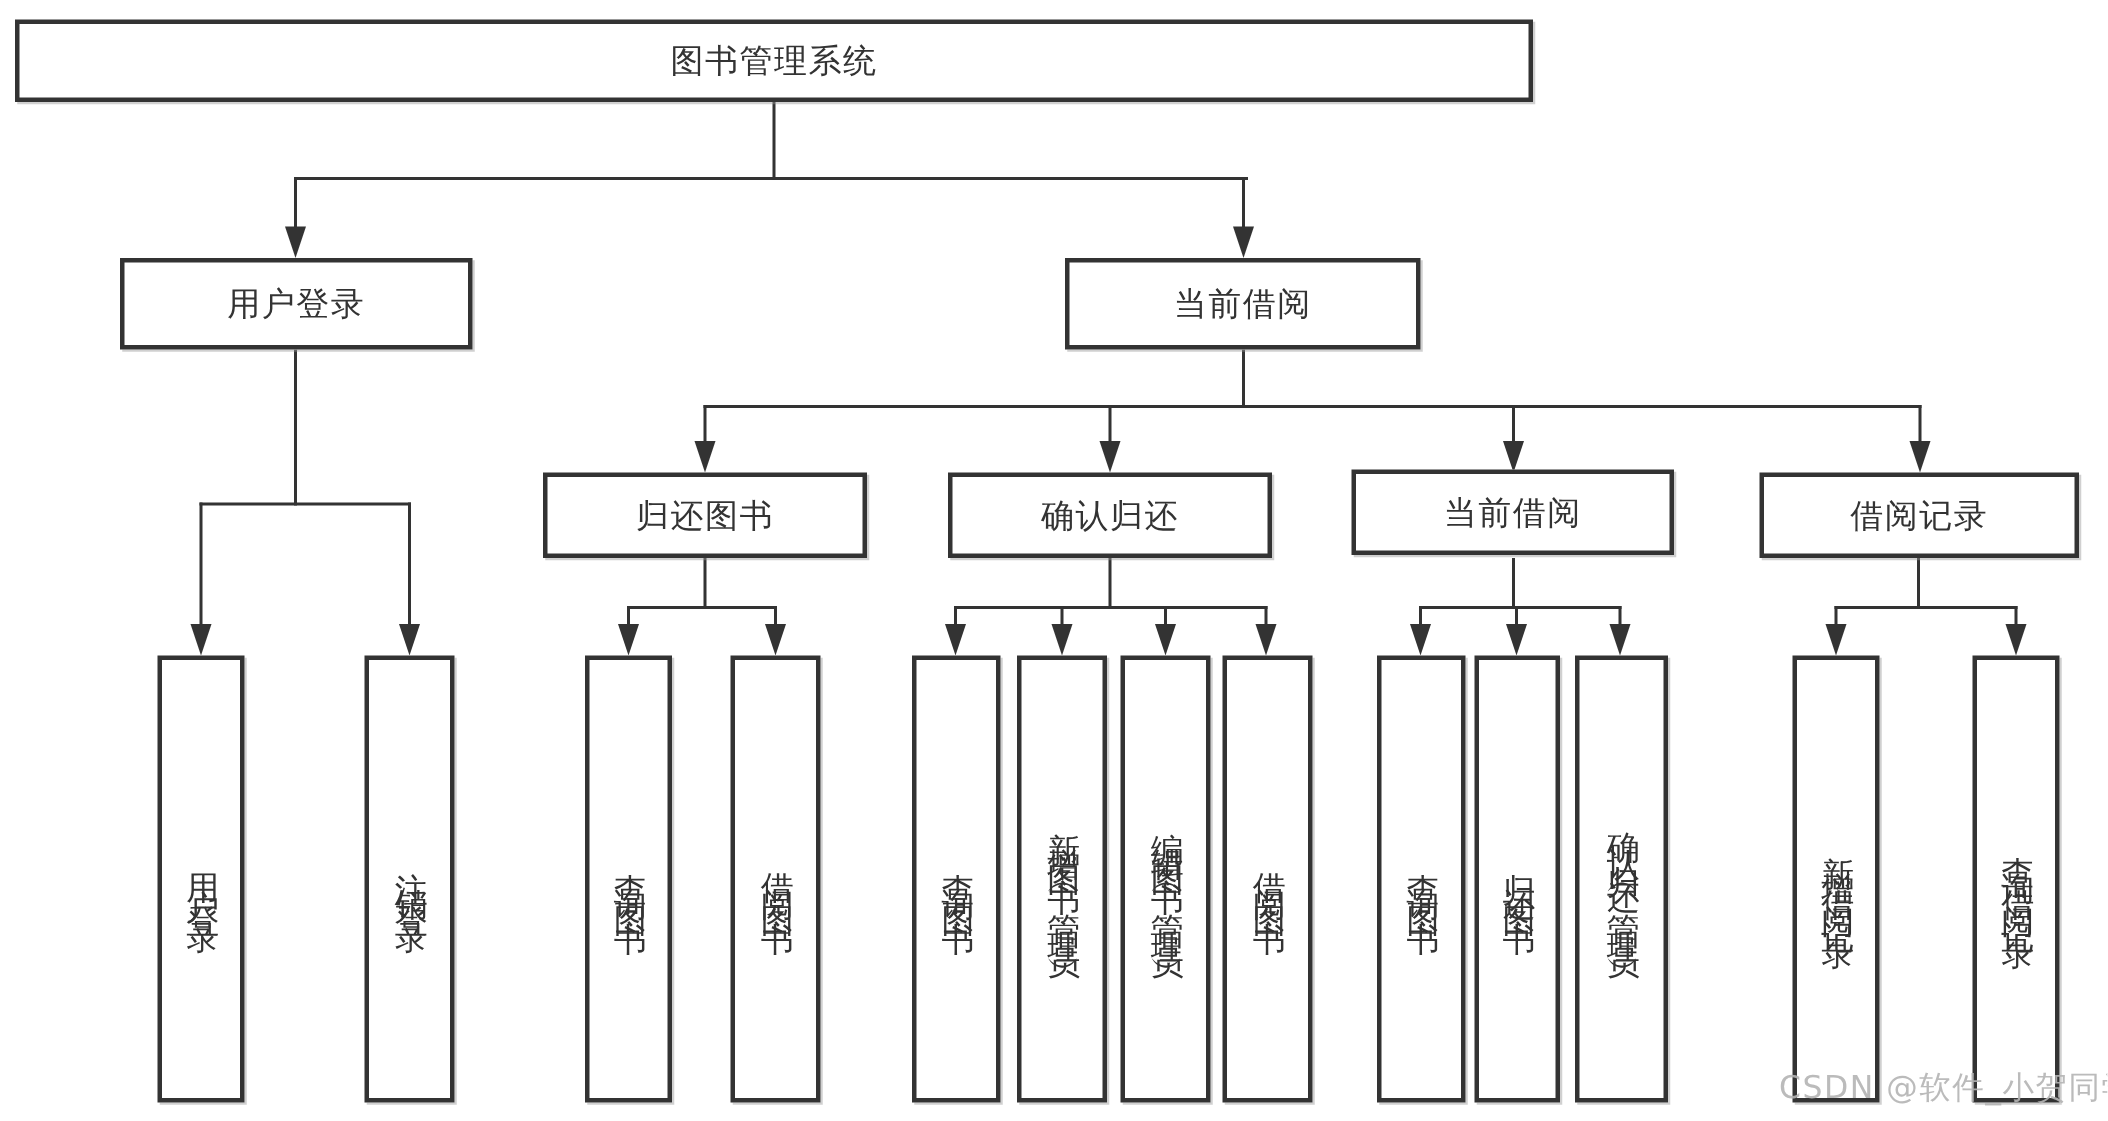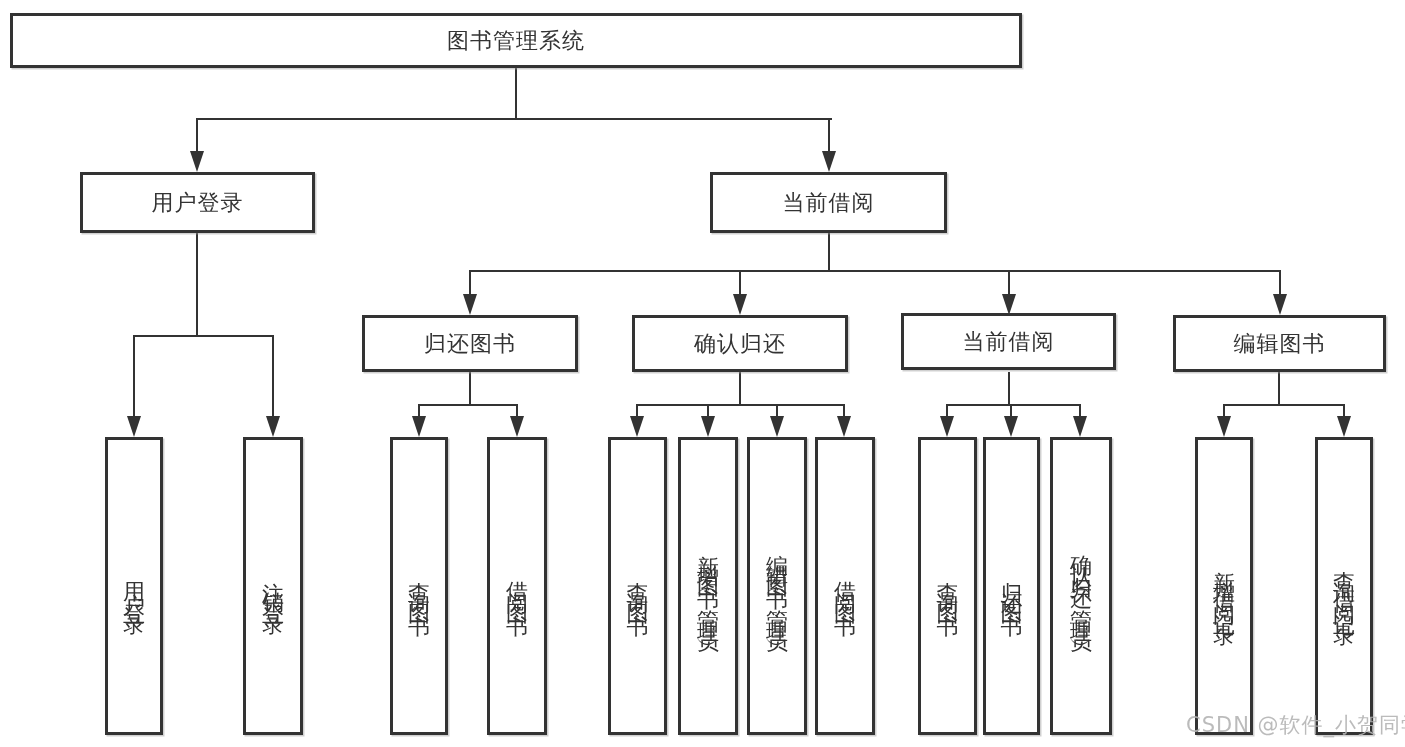--- a/index.html
+++ b/index.html
@@ -62,21 +62,21 @@
   <div class="vl" style="left:739px;top:270px;height:26px"></div>
   <div class="arrow" style="left:733px;top:294px"></div>
   <div class="vl" style="left:1008px;top:270px;height:26px"></div>
   <div class="arrow" style="left:1002px;top:294px"></div>
   <div class="vl" style="left:1279px;top:270px;height:26px"></div>
   <div class="arrow" style="left:1273px;top:294px"></div>
 
   <div class="box" style="left:362px;top:315px;width:216px;height:57px">归还图书</div>
   <div class="box" style="left:632px;top:315px;width:216px;height:57px">确认归还</div>
   <div class="box" style="left:901px;top:313px;width:215px;height:57px">当前借阅</div>
-  <div class="box" style="left:1173px;top:315px;width:213px;height:57px">编辑图书</div>
+  <div class="box" style="left:1173px;top:315px;width:213px;height:57px">借阅记录</div>
 
   <div class="vl" style="left:469px;top:372px;height:34px"></div>
   <div class="hl" style="left:418px;top:404px;width:100px"></div>
   <div class="vl" style="left:418px;top:404px;height:14px"></div>
   <div class="arrow" style="left:412px;top:416px"></div>
   <div class="vl" style="left:516px;top:404px;height:14px"></div>
   <div class="arrow" style="left:510px;top:416px"></div>
 
   <div class="vl" style="left:739px;top:372px;height:34px"></div>
   <div class="hl" style="left:636px;top:404px;width:209px"></div>

